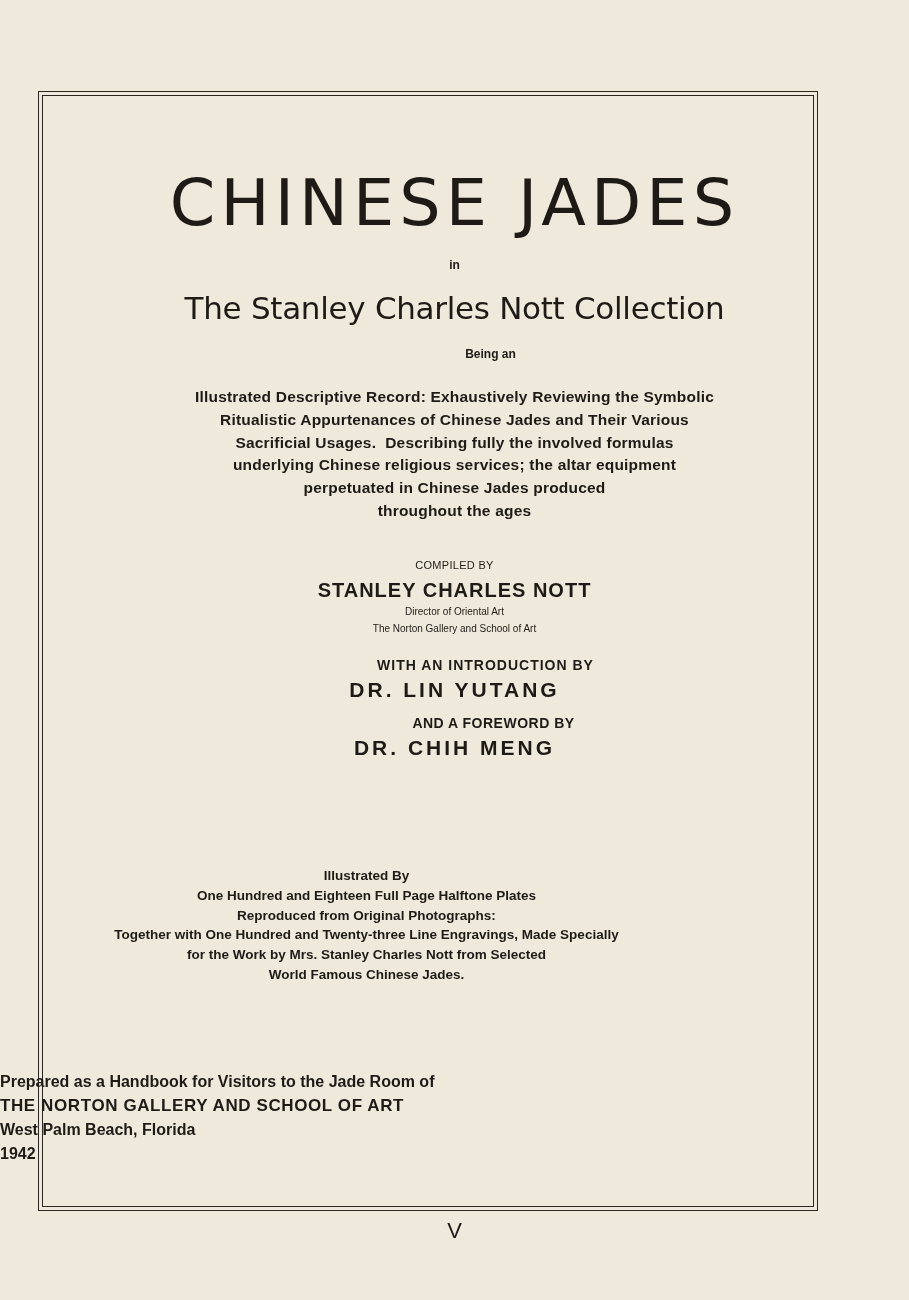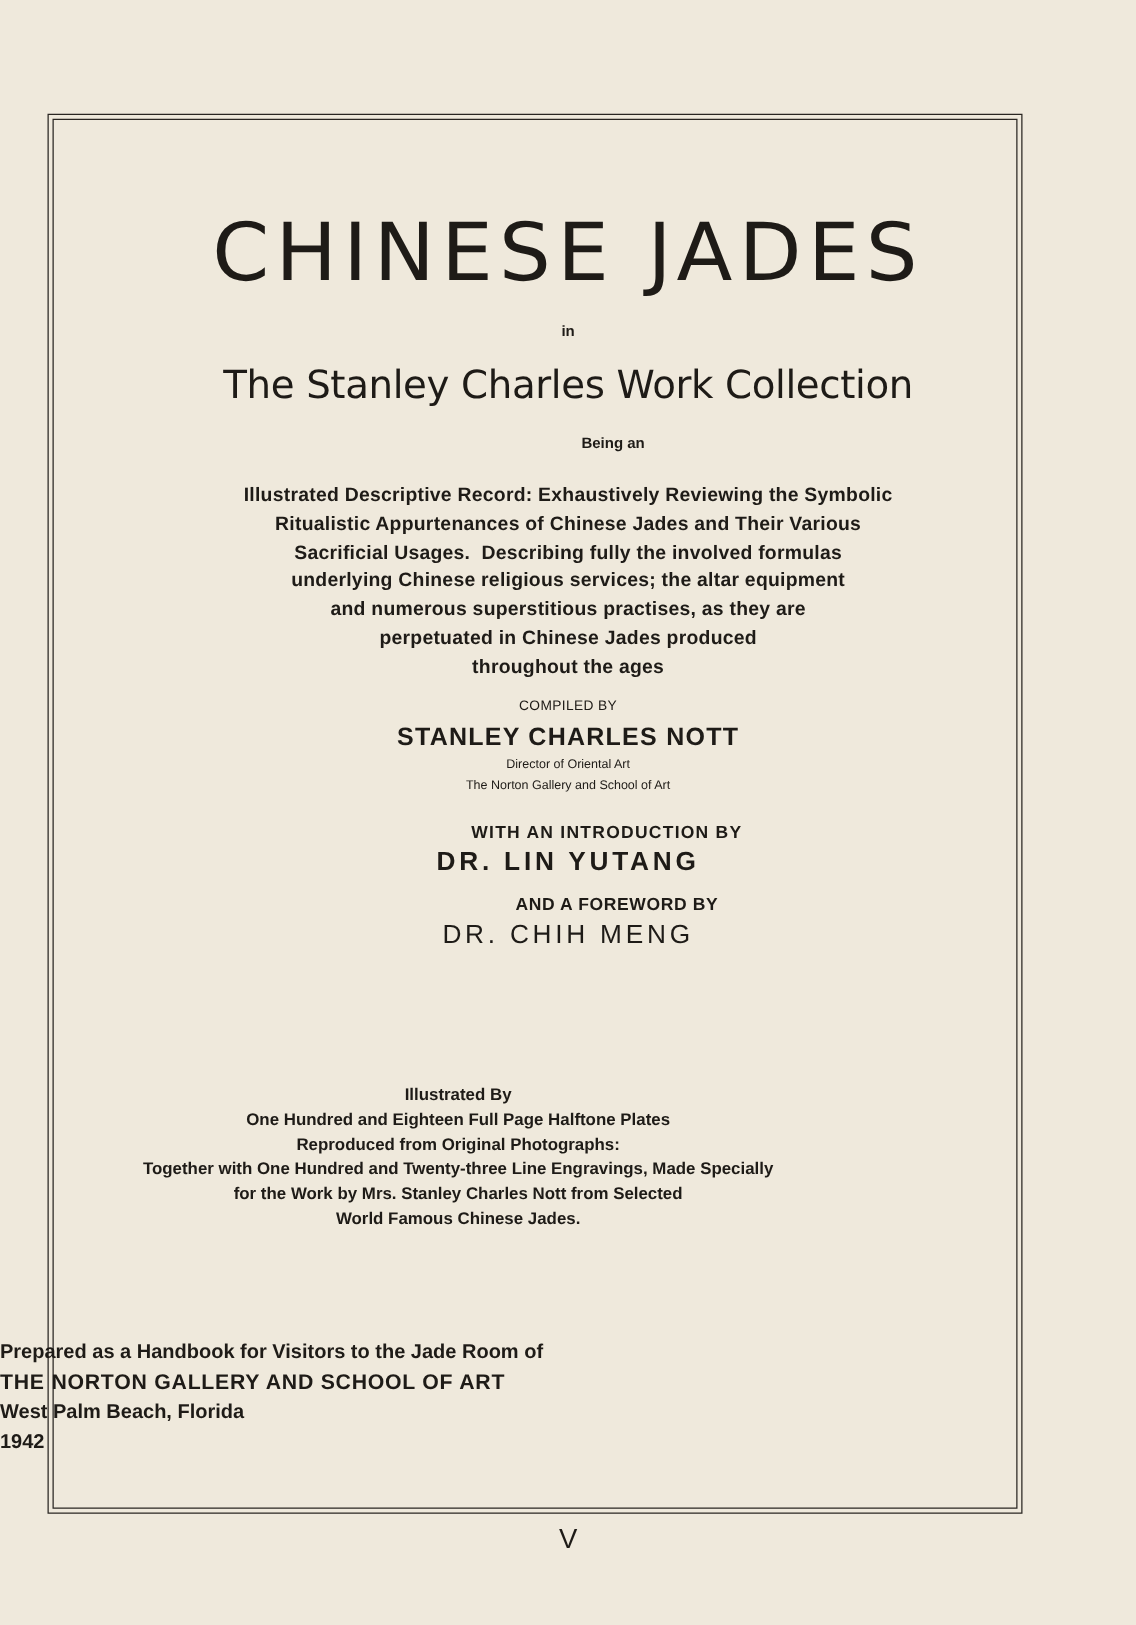--- a/index.html
+++ b/index.html
@@ -31,21 +31,21 @@
   }
   .desc div { white-space:nowrap; }
   .compiled { top:559px; font-size:11px; letter-spacing:0.3px; }
   .author { top:579px; font-size:20px; font-weight:700; letter-spacing:1px; }
   .role { font-size:10px; font-weight:400; }
   .role1 { top:606px; }
   .role2 { top:623px; }
   .intro-label { top:657px; font-size:14px; font-weight:700; letter-spacing:1px;padding-left:31px; }
   .intro-name { top:678px; font-size:21px; font-weight:700; letter-spacing:3px; }
   .fore-label { top:715px; font-size:14px; font-weight:700; letter-spacing:0.5px;padding-left:39px; }
-  .fore-name { top:736px; font-size:21px; font-weight:400; letter-spacing:3px; }
+  .fore-name { top:736px; font-size:21px; font-weight:700; letter-spacing:3px; }
   .illus {
     position:absolute; top:866px; left:0; width:733px; text-align:center;
     font-size:13.5px; font-weight:700; line-height:19.8px;
   }
   .illus div { white-space:nowrap; }
   .prep {
     position:absolute; top:1070px; left:0; width:909px; 
     font-size:16px; font-weight:700; line-height:24px;
   }
   .prep div { white-space:nowrap; }
@@ -54,29 +54,28 @@
 </style>
 </head>
 <body>
 
 <div class="frame-outer">
   <div class="frame-inner"></div>
 </div>
 
 <div class="line title">CHINESE JADES</div>
 <div class="line in">in</div>
-<div class="line subtitle">The Stanley Charles Work Collection</div>
+<div class="line subtitle">The Stanley Charles Nott Collection</div>
 <div class="line being">Being an</div>
 
 <div class="desc">
   <div>Illustrated Descriptive Record: Exhaustively Reviewing the Symbolic</div>
   <div>Ritualistic Appurtenances of Chinese Jades and Their Various</div>
   <div style="white-space:pre">Sacrificial Usages.  Describing fully the involved formulas</div>
   <div>underlying Chinese religious services; the altar equipment</div>
-  <div>and numerous superstitious practises, as they are</div>
   <div>perpetuated in Chinese Jades produced</div>
   <div>throughout the ages</div>
 </div>
 
 <div class="line compiled">COMPILED BY</div>
 <div class="line author">STANLEY CHARLES NOTT</div>
 <div class="line role role1">Director of Oriental Art</div>
 <div class="line role role2">The Norton Gallery and School of Art</div>
 
 <div class="line intro-label">WITH AN INTRODUCTION BY</div>

